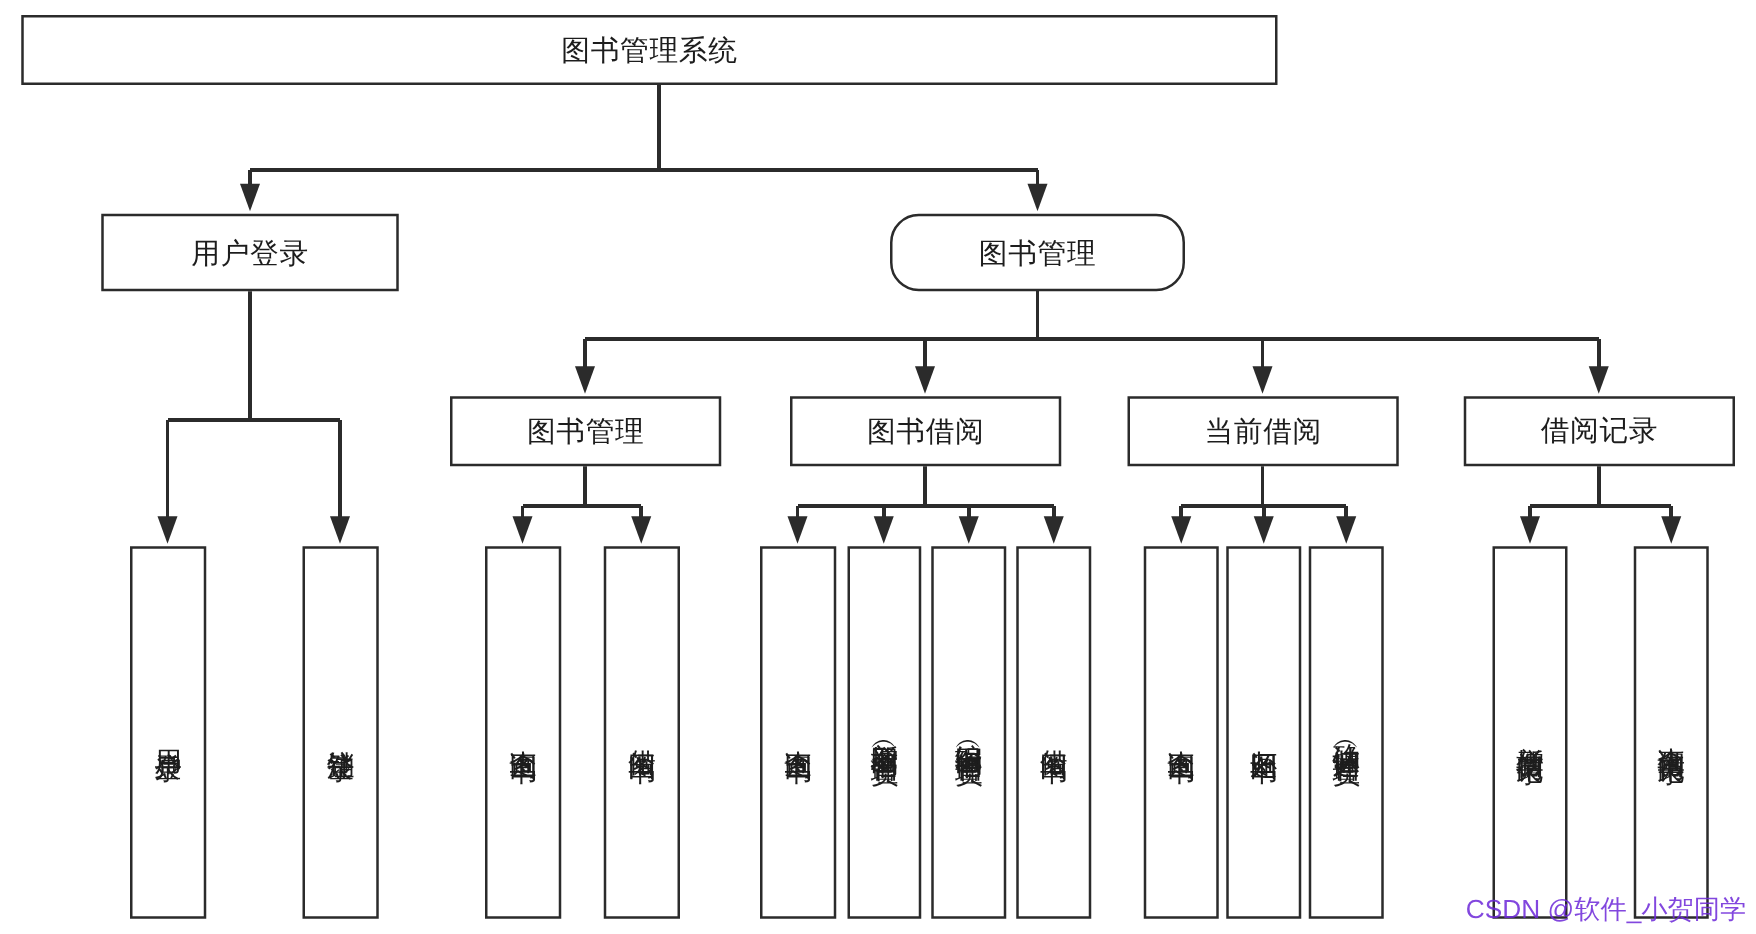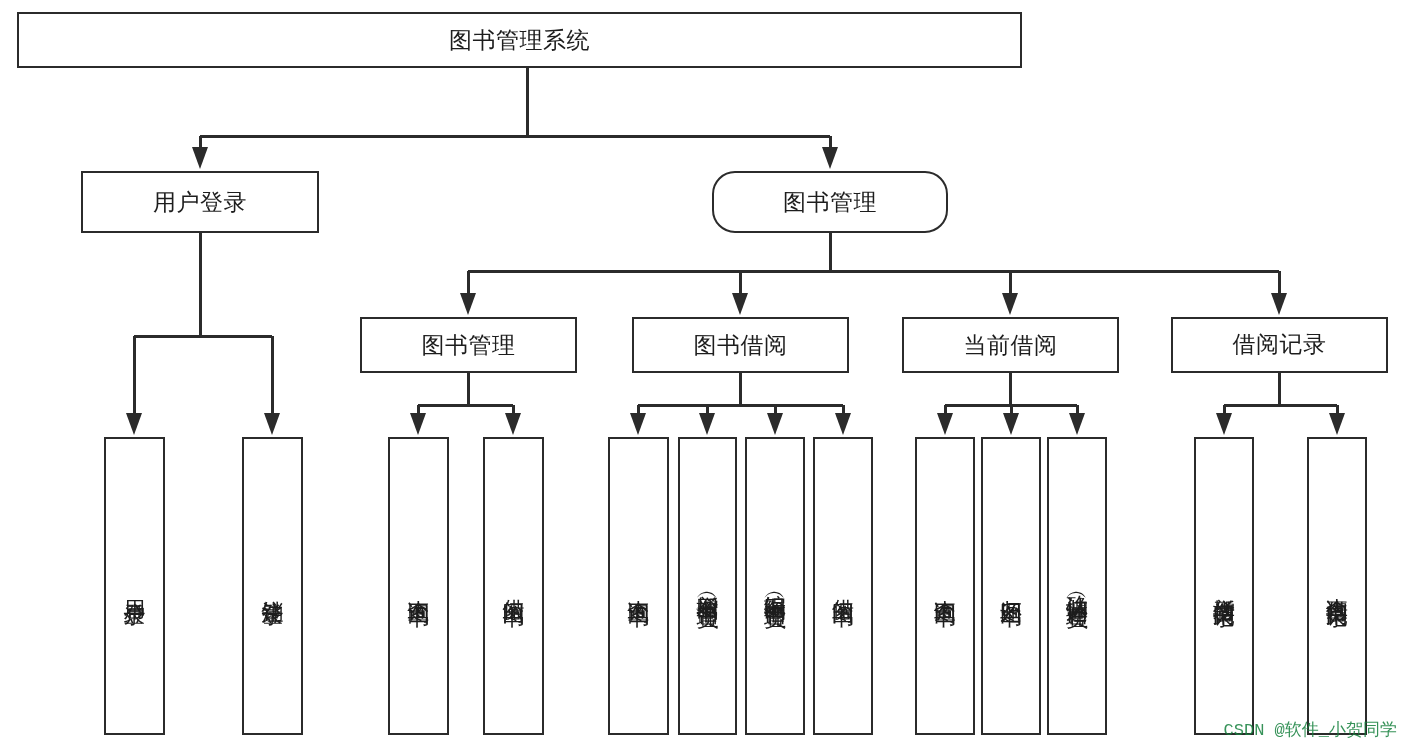--- a/index.html
+++ b/index.html
@@ -53,23 +53,23 @@
     left: 0;
     top: 0;
     width: 1405px;
     height: 747px;
     pointer-events: none;
   }
   .watermark {
     position: absolute;
     right: 8px;
     bottom: 6px;
-    font-size: 17px;
-    color: #15803d;
-    font-family: Liberation Mono, monospace;
+    font-size: 21px;
+    color: #6d28d9;
+    font-family: Liberation Sans, sans-serif;
     white-space: nowrap;
     opacity: 0.85;
   }
 </style>
 </head>
 <body>
 
 <div id="diagram-root">
 
   <svg class="connector-layer" id="connector-layer" viewBox="0 0 1405 747" width="1405" height="747">

